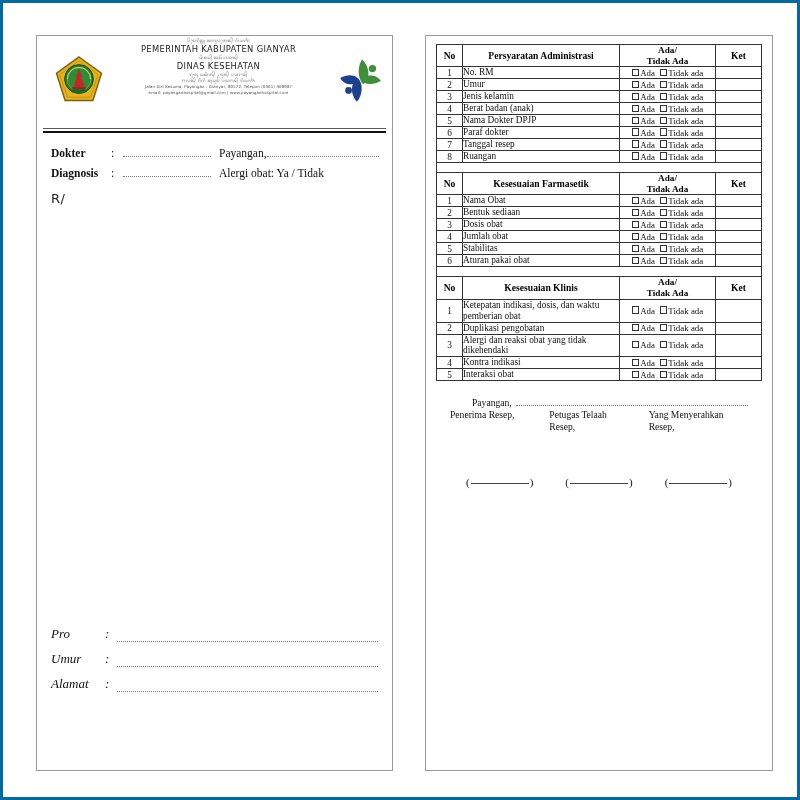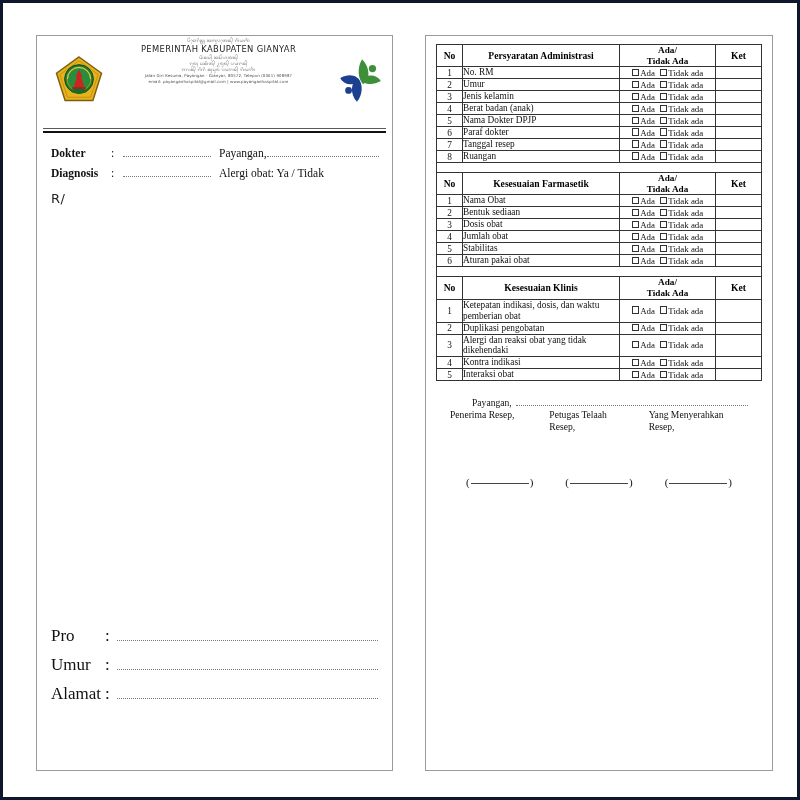--- a/index.html
+++ b/index.html
@@ -7,21 +7,21 @@
     width:800px;height:800px;
     background:#ffffff;
     font-family:"Liberation Serif", serif;
     overflow:hidden;
     position:relative;
   }
   
   #image-frame{
     position:absolute;left:0;top:0;width:800px;height:800px;
     box-sizing:border-box;
-    border:3px solid #0f172a;
+    border:3px solid #0369a1;
     background:#ffffff;
   }
   #sheet-area{
     position:absolute;left:0;top:0;width:800px;height:800px;
   }
 
   
   .page{
     position:absolute;
     background:#fff;
@@ -116,23 +116,24 @@
     font-size:13px;
     color:#222;
     margin-top:12px;
     letter-spacing:.5px;
   }
   .rx-space{ height:420px; }
 
   
   .bottom-fields{ padding:0 14px 0 14px; }
   .brow{
-    display:flex;align-items:center;
-    font-size:17px;color:#111;
+    display:flex;align-items:flex-end;
+    font-size:13px;color:#111;
     margin-bottom:9px;
+    font-style:italic;
   }
   .blabel{ width:54px;flex:none; }
   .bcolon{ width:12px;flex:none; }
   .bdots{ flex:1; border-bottom:1.2px dotted #777; height:9px; }
 
   
   .rp-inner{ padding:8px 10px 0 10px; }
   .form-title{
     text-align:center;
     font-weight:bold;
@@ -277,20 +278,21 @@
             <path d="M44 92 C30 76 32 54 46 46 C56 56 56 78 44 92 Z" fill="#1c3f8f"></path>
             <circle cx="74" cy="28" r="7" fill="#3f8f3a"></circle>
             <circle cx="28" cy="70" r="6.5" fill="#1c3f8f"></circle>
           </svg>
         </div>
 
         <div class="lh-center">
           <div class="bali">ᬧᭂᬫᬾᬭᬶᬦ᭄ᬢᬄ ᬓᬩᬸᬧᬢᬾᬦ᭄ ᬕᬶᬬᬜᬃ</div>
           <div class="lh1">PEMERINTAH KABUPATEN GIANYAR</div>
           <div class="bali">ᬤᬶᬦᬲ᭄ ᬓᬲᭂᬳᬢᬦ᭄</div>
+          <div class="lh2">DINAS KESEHATAN</div>
           <div class="bali">ᬭᬸᬫᬄ ᬲᬓᬶᬢ᭄ ᬉᬫᬸᬫ᭄ ᬧᬬᬗᬦ᭄</div>
           <div class="bali">ᬚᬮᬦ᭄ ᬕᬶᬭᬶ ᬓᬸᬲᬸᬫ ᬧᬬᬗᬦ᭄ ᬕᬶᬬᬜᬃ</div>
           <div class="addr">Jalan Giri Kesuma, Payangan - Gianyar, 80572,  Telepon (0361) 908987</div>
           <div class="addr">email: payanganhospital@gmail.com   |   www.payanganhospital.com</div>
         </div>
       </div>
 
       <div class="rule-wrap">
         <div class="rule-thin"></div>
         <div class="rule-thick"></div>

